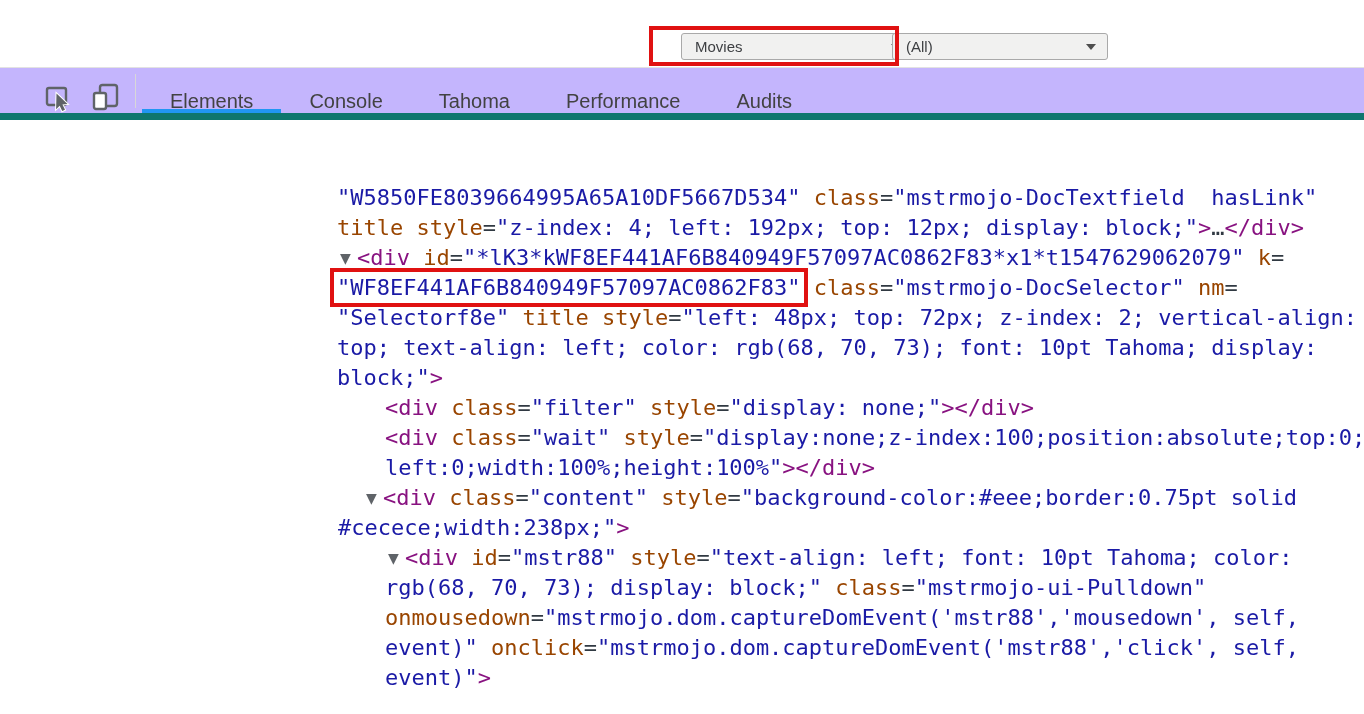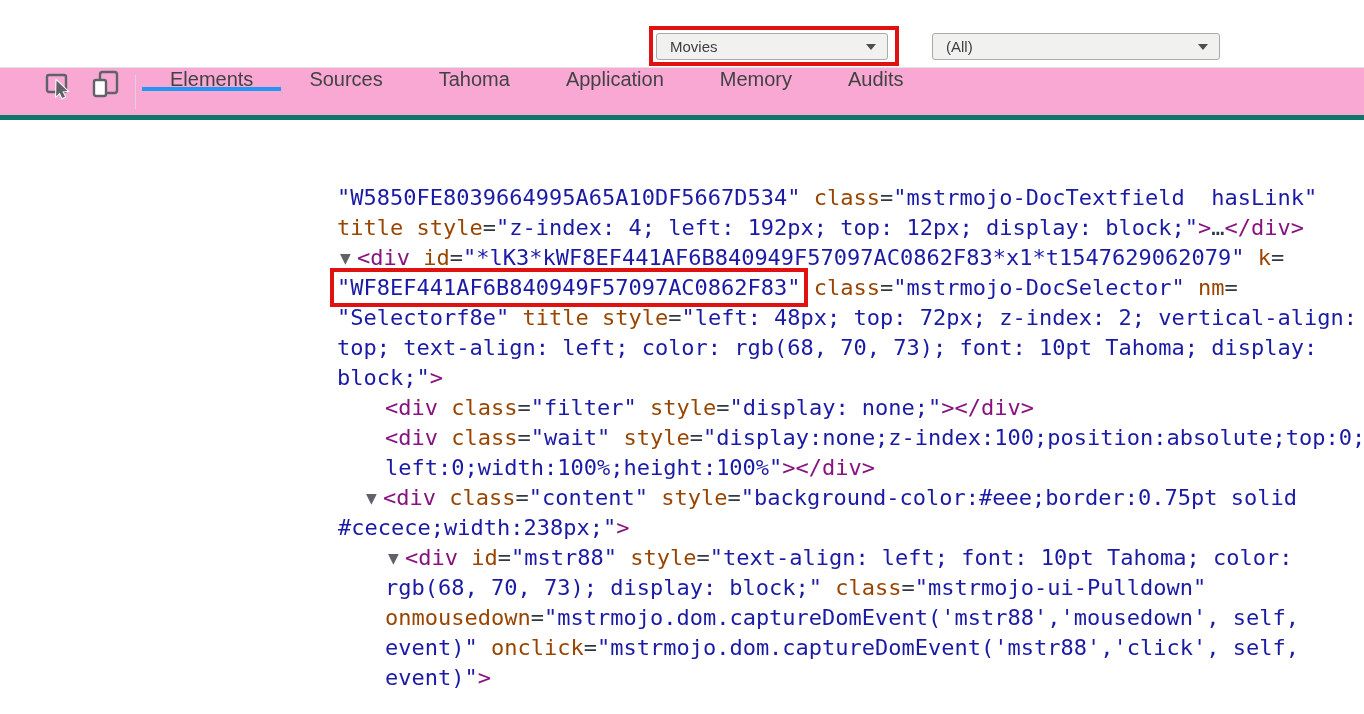--- a/index.html
+++ b/index.html
@@ -16,27 +16,27 @@
     width:1364px;height:714px;overflow:hidden;background:#fff;
     font-family:"Liberation Sans",sans-serif;position:relative;
   }
   
   .filter-bar{position:relative;height:68px;background:#fff;border-bottom:1px solid #e2e2e2}
   .dropdown{
     position:absolute;top:33px;height:27px;background:#f1f1f0;border:1px solid #a9a9a9;
     border-radius:3px;display:flex;align-items:center;justify-content:space-between;
     padding:0 11px 0 13px;font-size:15px;color:#3d3f42;cursor:default;
   }
-  .dd-movies{left:656px;width:232px}
-  .dd-all{left:932px;width:288px}
+  .dd-movies{left:681px;width:232px}
+  .dd-all{left:892px;width:216px}
   .dd-arrow{width:0;height:0;border-left:5px solid transparent;border-right:5px solid transparent;border-top:6px solid #4e4e4e}
   .red-box{position:absolute;border:4px solid var(--red);pointer-events:none;z-index:6}
   .red-box-movies{left:649px;top:26px;width:250px;height:40px}
   
-  .toolbar{height:52px;display:flex;align-items:flex-start;background:#f9a8d4;border-bottom:5px solid #0f766e;overflow:hidden}
+  .toolbar{height:52px;display:flex;align-items:flex-end;background:#c4b5fd;border-bottom:7px solid #0f766e;overflow:hidden}
   .tool-icons{display:flex;align-items:center;padding-left:42px;gap:16px;flex:0 0 auto}
   .tool-icon{width:32px;height:32px;display:flex;align-items:center;justify-content:center;cursor:pointer}
   .separator{width:1px;background:#d8d8d8;align-self:center;height:34px;margin-left:13px;flex:0 0 auto}
   .tab-strip{display:flex;align-items:stretch;flex:1 1 auto;overflow:hidden;margin-left:6px}
   .tab{display:flex;align-items:center;padding:0 28px;font-size:20px;color:#424242;position:relative;white-space:nowrap;cursor:pointer}
   .tab.active::after{content:"";position:absolute;left:0;right:0;bottom:0;height:4px;background:var(--accent)}
   
   .code{
     position:relative;padding-top:3px;background:#fff;
     font-family:"DejaVu Sans Mono",monospace;font-size:22px;line-height:30px;
@@ -77,24 +77,23 @@
     <div class="tool-icon">
       <svg width="32" height="32" viewBox="0 0 32 32">
         <rect x="10" y="4" width="17" height="21" rx="2.5" fill="none" stroke="#5f6368" stroke-width="2.4"></rect>
         <rect x="4" y="12" width="12" height="16" rx="2" fill="#ffffff" stroke="#5f6368" stroke-width="2.4"></rect>
       </svg>
     </div>
   </div>
   <div class="separator"></div>
   <div class="tab-strip" id="tab-strip">
       <div class="tab active">Elements</div>
-      <div class="tab">Sources</div>
+      <div class="tab">Console</div>
       <div class="tab">Tahoma</div>
-      <div class="tab">Application</div>
-      <div class="tab">Memory</div>
+      <div class="tab">Performance</div>
       <div class="tab">Audits</div>
     </div>
 </div>
 
 <div class="code">
   <div id="code-lines"><div class="cl" style="padding-left: 337px;"><span class="tk-str">"W5850FE8039664995A65A10DF5667D534"</span><span class="tk-plain"> </span><span class="tk-attr">class</span><span class="tk-plain">=</span><span class="tk-str">"mstrmojo-DocTextfield  hasLink"</span></div><div class="cl" style="padding-left: 337px;"><span class="tk-attr">title</span><span class="tk-plain"> </span><span class="tk-attr">style</span><span class="tk-plain">=</span><span class="tk-str">"z-index: 4; left: 192px; top: 12px; display: block;"</span><span class="tk-tag">&gt;</span><span class="tk-plain">…</span><span class="tk-tag">&lt;/div&gt;</span></div><div class="cl" style="padding-left: 340px;"><span class="tk-marker">▼</span><span class="tk-tag">&lt;div</span><span class="tk-attr"> id</span><span class="tk-plain">=</span><span class="tk-str">"*lK3*kWF8EF441AF6B840949F57097AC0862F83*x1*t1547629062079"</span><span class="tk-attr"> k</span><span class="tk-plain">=</span></div><div class="cl" style="padding-left: 337px;"><span class="tk-strbox">"WF8EF441AF6B840949F57097AC0862F83"</span><span class="tk-plain"> </span><span class="tk-attr">class</span><span class="tk-plain">=</span><span class="tk-str">"mstrmojo-DocSelector"</span><span class="tk-attr"> nm</span><span class="tk-plain">=</span></div><div class="cl" style="padding-left: 337px;"><span class="tk-str">"Selectorf8e"</span><span class="tk-attr"> title</span><span class="tk-plain"> </span><span class="tk-attr">style</span><span class="tk-plain">=</span><span class="tk-str">"left: 48px; top: 72px; z-index: 2; vertical-align:</span></div><div class="cl" style="padding-left: 337px;"><span class="tk-str">top; text-align: left; color: rgb(68, 70, 73); font: 10pt Tahoma; display:</span></div><div class="cl" style="padding-left: 337px;"><span class="tk-str">block;"</span><span class="tk-tag">&gt;</span></div><div class="cl" style="padding-left: 385px;"><span class="tk-tag">&lt;div</span><span class="tk-attr"> class</span><span class="tk-plain">=</span><span class="tk-str">"filter"</span><span class="tk-attr"> style</span><span class="tk-plain">=</span><span class="tk-str">"display: none;"</span><span class="tk-tag">&gt;&lt;/div&gt;</span></div><div class="cl" style="padding-left: 385px;"><span class="tk-tag">&lt;div</span><span class="tk-attr"> class</span><span class="tk-plain">=</span><span class="tk-str">"wait"</span><span class="tk-attr"> style</span><span class="tk-plain">=</span><span class="tk-str">"display:none;z-index:100;position:absolute;top:0;</span></div><div class="cl" style="padding-left: 385px;"><span class="tk-str">left:0;width:100%;height:100%"</span><span class="tk-tag">&gt;&lt;/div&gt;</span></div><div class="cl" style="padding-left: 366px;"><span class="tk-marker">▼</span><span class="tk-tag">&lt;div</span><span class="tk-attr"> class</span><span class="tk-plain">=</span><span class="tk-str">"content"</span><span class="tk-attr"> style</span><span class="tk-plain">=</span><span class="tk-str">"background-color:#eee;border:0.75pt solid</span></div><div class="cl" style="padding-left: 338px;"><span class="tk-str">#cecece;width:238px;"</span><span class="tk-tag">&gt;</span></div><div class="cl" style="padding-left: 388px;"><span class="tk-marker">▼</span><span class="tk-tag">&lt;div</span><span class="tk-attr"> id</span><span class="tk-plain">=</span><span class="tk-str">"mstr88"</span><span class="tk-attr"> style</span><span class="tk-plain">=</span><span class="tk-str">"text-align: left; font: 10pt Tahoma; color:</span></div><div class="cl" style="padding-left: 385px;"><span class="tk-str">rgb(68, 70, 73); display: block;"</span><span class="tk-attr"> class</span><span class="tk-plain">=</span><span class="tk-str">"mstrmojo-ui-Pulldown"</span></div><div class="cl" style="padding-left: 385px;"><span class="tk-attr">onmousedown</span><span class="tk-plain">=</span><span class="tk-str">"mstrmojo.dom.captureDomEvent('mstr88','mousedown', self,</span></div><div class="cl" style="padding-left: 385px;"><span class="tk-str">event)"</span><span class="tk-attr"> onclick</span><span class="tk-plain">=</span><span class="tk-str">"mstrmojo.dom.captureDomEvent('mstr88','click', self,</span></div><div class="cl" style="padding-left: 385px;"><span class="tk-str">event)"</span><span class="tk-tag">&gt;</span></div></div>
   
 </div>
 
 </body></html>

